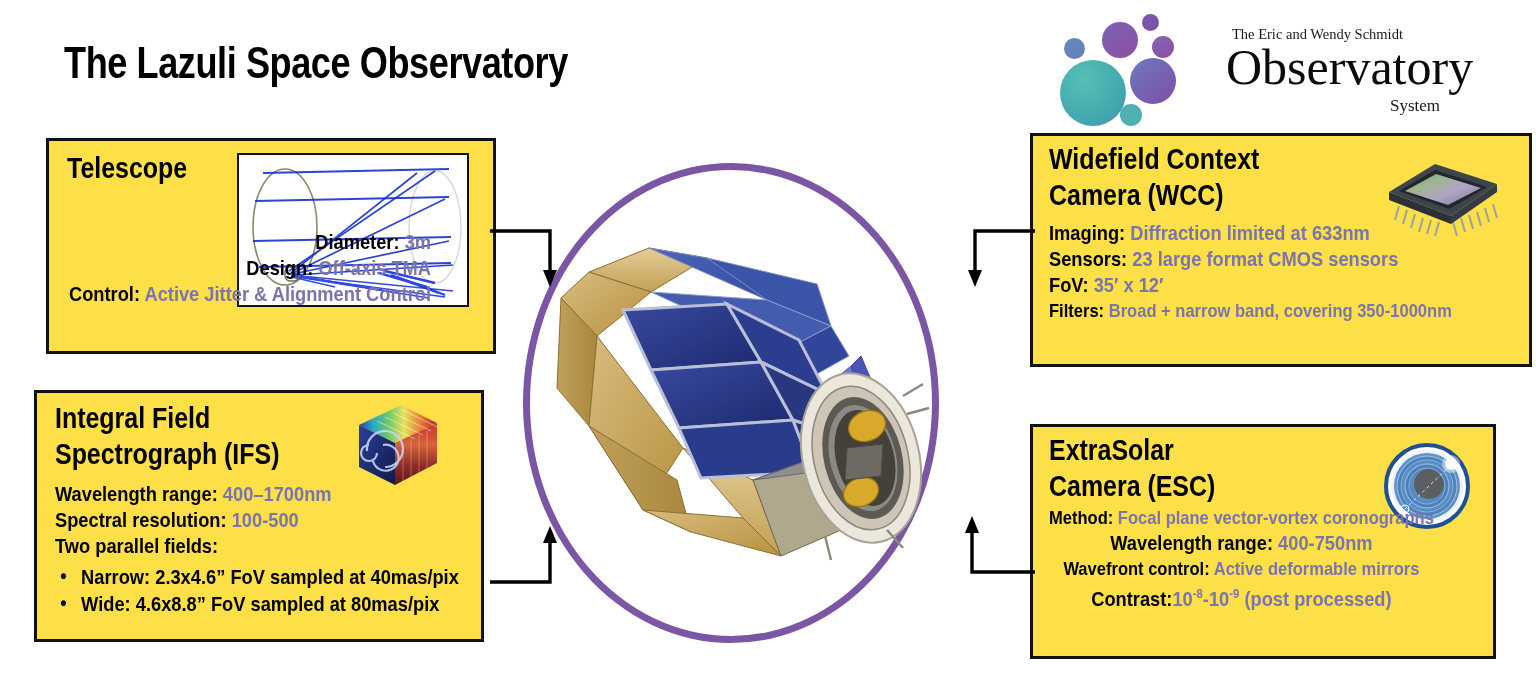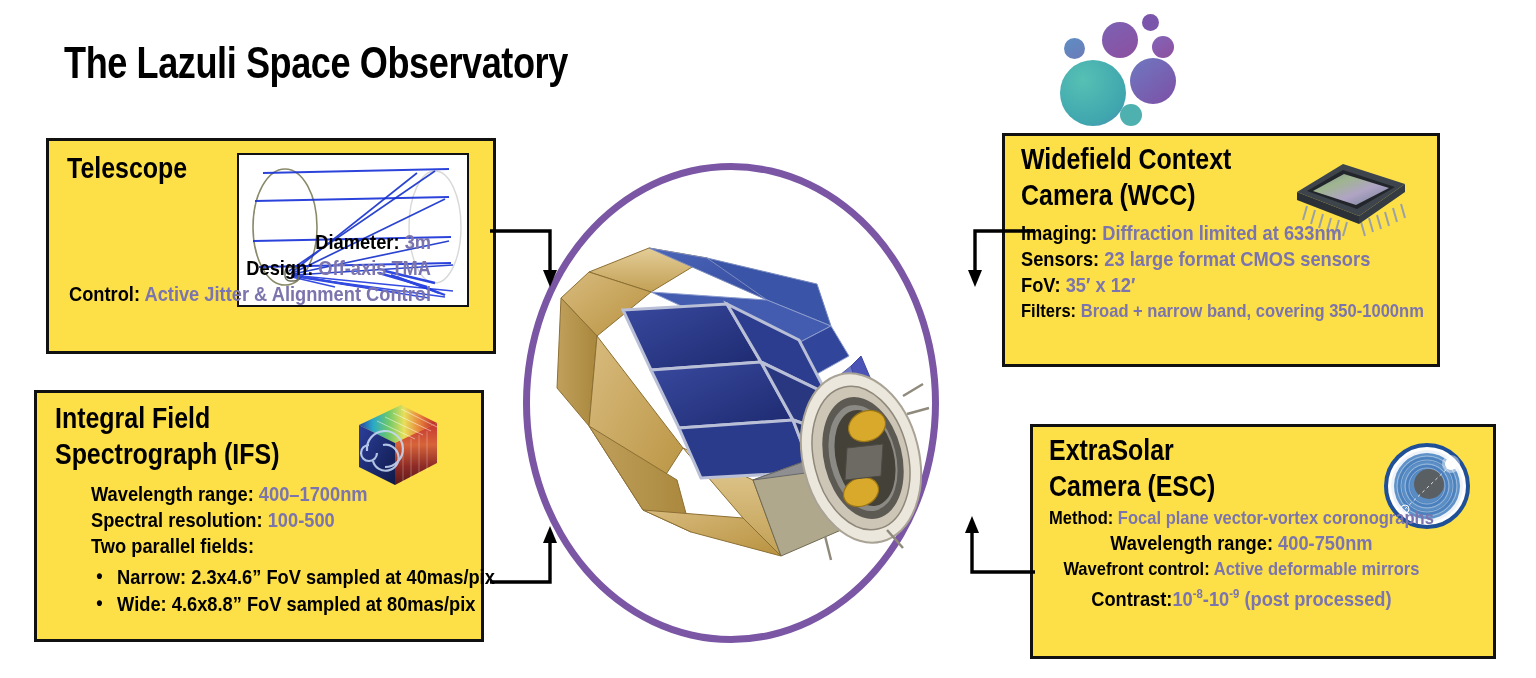--- a/index.html
+++ b/index.html
@@ -33,21 +33,21 @@
   .small{font-size:19px;line-height:25px;}
   ul.bul{margin:0;padding:0;list-style:none;}
   ul.bul li{position:relative;padding-left:30px;font-size:21px;line-height:27px;
             font-weight:bold;transform:scaleX(0.87);transform-origin:left top;white-space:nowrap;}
   ul.bul li:before{content:"\2022";position:absolute;left:6px;top:-1px;color:#000;font-size:21px;}
   sup{font-size:0.62em;vertical-align:super;}
 
   
   #p-tel{left:46px;top:138px;width:450px;height:216px;}
   #p-ifs{left:34px;top:390px;width:450px;height:252px;}
-  #p-wcc{left:1002px;top:133px;width:438px;height:234px;}
+  #p-wcc{left:1030px;top:133px;width:502px;height:234px;}
   #p-esc{left:1030px;top:424px;width:466px;height:235px;}
 
   
   .iconbox{position:absolute;}
   #tel-ray{right:24px;top:12px;width:228px;height:150px;border:2px solid #111;
            background:#fff;overflow:hidden;}
   #ifs-cube{right:42px;top:10px;width:94px;height:86px;}
   #wcc-chip{right:18px;top:10px;width:136px;height:92px;}
   #esc-cor{right:14px;top:8px;width:104px;height:102px;}
 
@@ -67,20 +67,25 @@
 
 <div id="logo">
   <div class="bub" style="left:2px;top:48px;width:66px;height:66px;background:radial-gradient(circle at 35% 30%,#56c0b4,#3fa6ae 70%,#5a7fb8);"></div>
   <div class="bub" style="left:72px;top:46px;width:46px;height:46px;background:linear-gradient(140deg,#6f79c0,#7d4fa6);"></div>
   <div class="bub" style="left:44px;top:10px;width:36px;height:36px;background:linear-gradient(150deg,#7b62b4,#8d4fa0);"></div>
   <div class="bub" style="left:6px;top:26px;width:21px;height:21px;background:linear-gradient(150deg,#5e8ec4,#6c7bb8);"></div>
   <div class="bub" style="left:84px;top:2px;width:17px;height:17px;background:#7b55ab;"></div>
   <div class="bub" style="left:94px;top:24px;width:22px;height:22px;background:linear-gradient(150deg,#8265b8,#8f4f9f);"></div>
   <div class="bub" style="left:62px;top:92px;width:22px;height:22px;background:#4fb0b0;"></div>
 
+  <div id="logo-words">
+    <div id="logo-top">The Eric and Wendy Schmidt</div>
+    <div id="logo-main">Observatory</div>
+    <div id="logo-sub">System</div>
+  </div>
 </div>
 
 <div class="panel" id="p-tel">
   <div class="ptitle" style="position:absolute;left:18px;top:12px;">Telescope</div>
 
   <div class="iconbox" id="tel-ray">
     <svg width="224" height="146" viewBox="0 0 224 146">
       <ellipse cx="46" cy="72" rx="32" ry="58" fill="none" stroke="#8a8a6a" stroke-width="1.6"></ellipse>
       <ellipse cx="196" cy="72" rx="26" ry="56" fill="none" stroke="#d8d8d8" stroke-width="1.4"></ellipse>
       <g stroke="#1a33d8" stroke-width="2.1" fill="none" opacity="0.92">
@@ -174,21 +179,21 @@
           <line x1="82" y1="28" x2="82" y2="68"></line>
       </g>
       <g fill="none" stroke="#c6d8f5" stroke-width="2.2" opacity="0.88">
         <path d="M32 50 a8 8 0 1 1 -8 -8"></path>
         <path d="M28 58 a13 13 0 1 0 10 -16"></path>
         <path d="M22 48 a18 18 0 1 1 18 16"></path>
       </g>
     </svg>
   </div>
 
-  <div style="position:absolute;left:18px;top:88px;margin-left:36px;">
+  <div style="position:absolute;left:18px;top:88px;">
     <div class="row">
       <span class="lbl">Wavelength range:</span>
       <span class="v">400–1700nm</span>
     </div>
     <div class="row">
       <span class="lbl">Spectral resolution:</span>
       <span class="v">100-500</span>
     </div>
     <div class="row">Two parallel fields:</div>
     <ul class="bul" style="margin-top:4px;">

